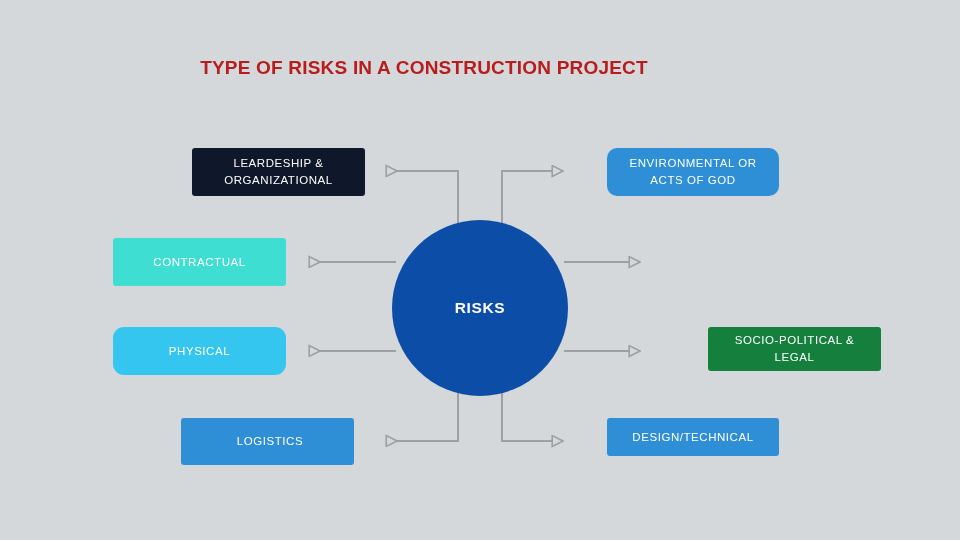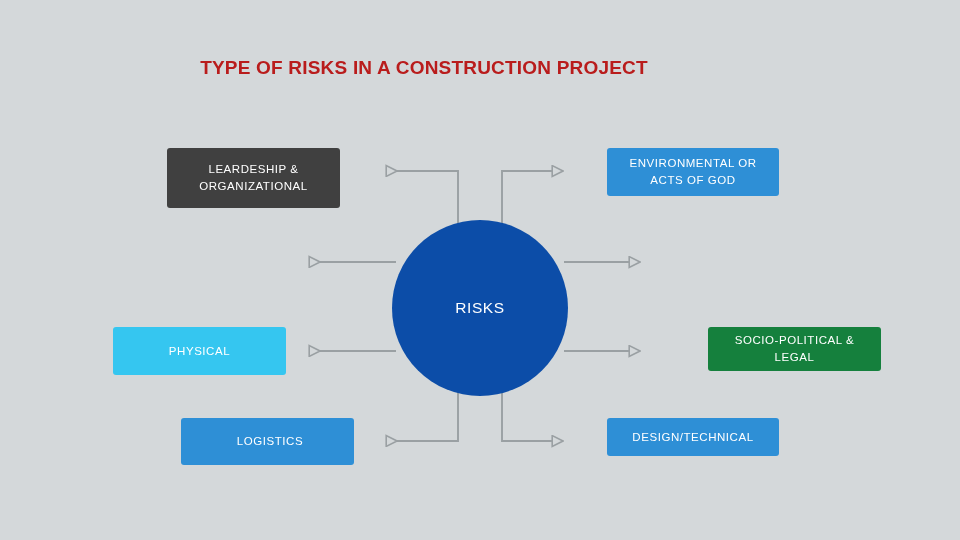--- a/index.html
+++ b/index.html
@@ -51,21 +51,21 @@
     height: 176px;
     border-radius: 50%;
     background: #0c4da8;
     display: flex;
     align-items: center;
     justify-content: center;
   }
   #hub-label {
     color: #ffffff;
     font-size: 15.5px;
-    font-weight: normal;
+    font-weight: bold;
     letter-spacing: 0.6px;
   }
 
   
   .risk-box {
     position: absolute;
     border-radius: 3px;
     display: flex;
     align-items: center;
     justify-content: center;
@@ -112,27 +112,28 @@
       <path d="M 458 366 L 458 441 L 397 441" marker-end="url(#arrow-left)"></path>
 
       <path d="M 502 366 L 502 441 L 563 441" marker-end="url(#arrow-right)"></path>
     </g>
   </svg>
 
   <div id="hub" style="background: rgb(12, 77, 168);">
     <span id="hub-label" style="color: rgb(255, 255, 255);">RISKS</span>
   </div>
 
-  <div class="risk-box" id="box-0" style="left: 167px; top: 148px; width: 173px; height: 60px; background: #404040;">LEARDESHIP &amp; ORGANIZATIONAL</div>
+  <div class="risk-box" id="box-0" style="left: 192px; top: 148px; width: 173px; height: 48px; background: #0f172a;">LEARDESHIP &amp; ORGANIZATIONAL</div>
 
+  <div class="risk-box" id="box-1" style="left: 113px; top: 238px; width: 173px; height: 48px; background: rgb(63, 222, 211);">CONTRACTUAL</div>
 
-  <div class="risk-box" id="box-2" style="left: 113px; top: 327px; width: 173px; height: 48px; background: rgb(53, 198, 240);">PHYSICAL</div>
+  <div class="risk-box" id="box-2" style="left: 113px; top: 327px; width: 173px; height: 48px; background: rgb(53, 198, 240); border-radius: 11px;">PHYSICAL</div>
 
   <div class="risk-box" id="box-3" style="left: 181px; top: 418px; width: 173px; height: 47px; background: rgb(46, 143, 214); padding-left: 13px;">LOGISTICS</div>
 
-  <div class="risk-box" id="box-4" style="left: 607px; top: 148px; width: 172px; height: 48px; background: rgb(46, 143, 214);">ENVIRONMENTAL OR ACTS OF GOD</div>
+  <div class="risk-box" id="box-4" style="left: 607px; top: 148px; width: 172px; height: 48px; background: rgb(46, 143, 214); border-radius: 10px;">ENVIRONMENTAL OR ACTS OF GOD</div>
 
 
   <div class="risk-box" id="box-6" style="left: 674px; top: 327px; width: 173px; height: 44px; background: #15803d; margin-left: 34px;">SOCIO-POLITICAL &amp; LEGAL</div>
 
   <div class="risk-box" id="box-7" style="left: 607px; top: 418px; width: 172px; height: 38px; background: rgb(46, 143, 214);">DESIGN/TECHNICAL</div>
 
 </div>
 
 </body></html>

